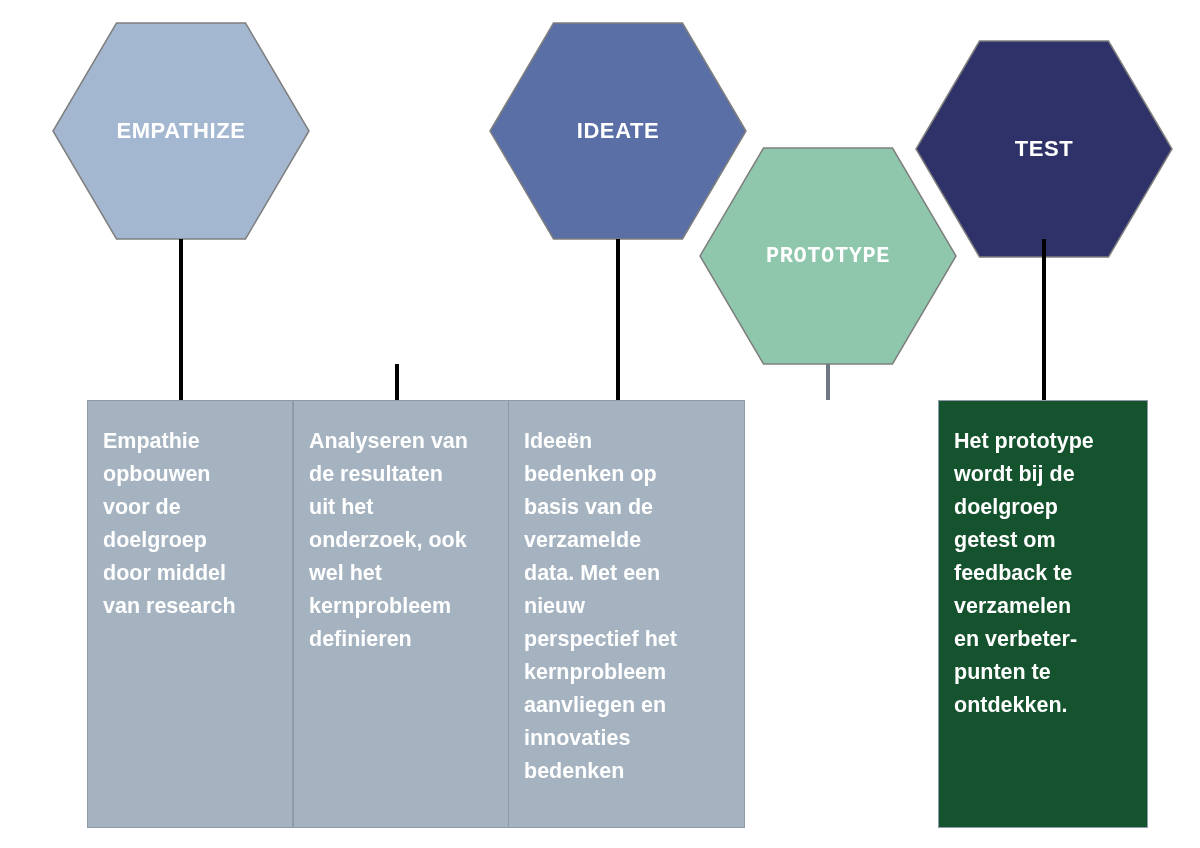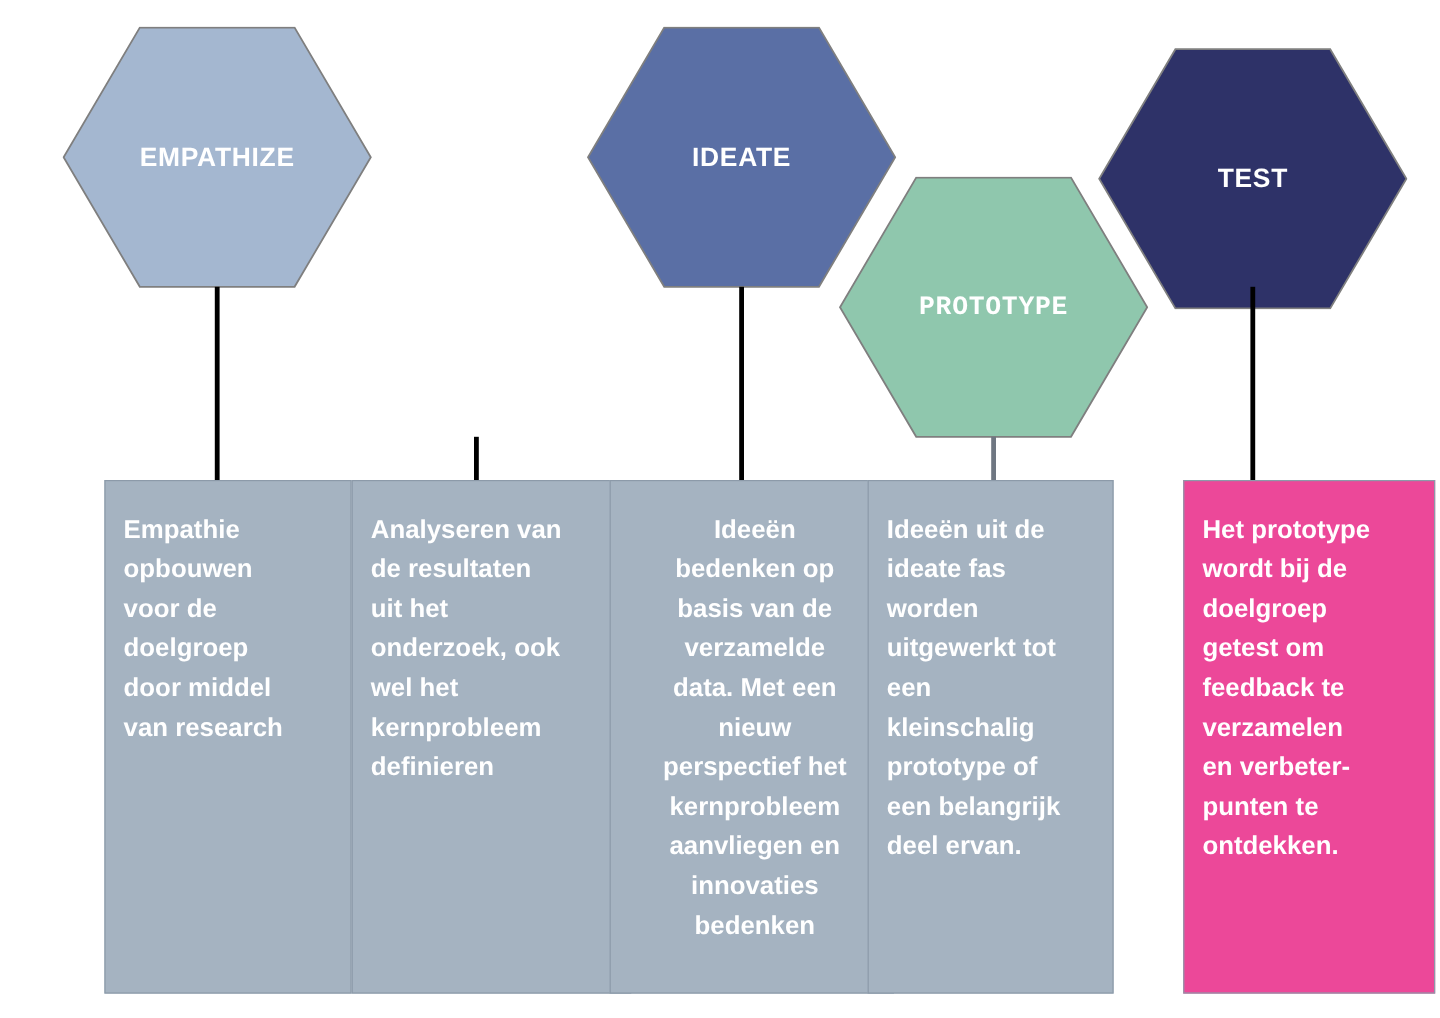--- a/index.html
+++ b/index.html
@@ -92,61 +92,50 @@
 definieren</p>
   </div>
 
   <div class="stage-hex" style="left: 489px; top: 22px;">
     <svg viewBox="0 0 258 218" preserveAspectRatio="none">
       <polygon points="64.5,1 193.5,1 257,109 193.5,217 64.5,217 1,109" stroke-width="1.5" fill="#5a6fa5" stroke="#7f7f7f"></polygon>
     </svg>
     <span class="hex-label">IDEATE</span>
   </div>
   <div class="connector" style="left: 616px; top: 239px; height: 161px; background: rgb(0, 0, 0);"></div>
-  <div class="desc-box" style="left: 508px; width: 237px; background: rgb(165, 179, 193); border-color: rgb(140, 154, 169); text-align: center;">
+  <div class="desc-box" style="left: 508px; width: 237px; background: rgb(165, 179, 193); border-color: rgb(140, 154, 169);">
     <p class="desc-text">Ideeën
 bedenken op
 basis van de
 verzamelde
 data. Met een
 nieuw
 perspectief het
 kernprobleem
 aanvliegen en
 innovaties
 bedenken</p>
   </div>
 
   <div class="stage-hex" style="left: 699px; top: 147px; font-family: Liberation Mono, monospace;">
     <svg viewBox="0 0 258 218" preserveAspectRatio="none">
       <polygon points="64.5,1 193.5,1 257,109 193.5,217 64.5,217 1,109" stroke-width="1.5" fill="#8fc7ad" stroke="#7f7f7f"></polygon>
     </svg>
     <span class="hex-label">PROTOTYPE</span>
   </div>
   <div class="connector" style="left: 826px; top: 364px; height: 36px; background: rgb(111, 119, 130);"></div>
-  <div class="desc-box" style="left: 723px; width: 205px; background: rgb(165, 179, 193); border-color: rgb(140, 154, 169);">
-    <p class="desc-text">Ideeën uit de
-ideate fas
-worden
-uitgewerkt tot
-een
-kleinschalig
-prototype of
-een belangrijk
-deel ervan.</p>
-  </div>
 
   <div class="stage-hex" style="left: 915px; top: 22px; margin-top: 18px;">
     <svg viewBox="0 0 258 218" preserveAspectRatio="none">
       <polygon points="64.5,1 193.5,1 257,109 193.5,217 64.5,217 1,109" stroke-width="1.5" fill="#2e3268" stroke="#7f7f7f"></polygon>
     </svg>
     <span class="hex-label">TEST</span>
   </div>
   <div class="connector" style="left: 1042px; top: 239px; height: 161px; background: rgb(0, 0, 0);"></div>
-  <div class="desc-box" style="left: 938px; width: 210px; background: #ec4899; border-color: rgb(140, 154, 169); margin-left: 48px;">
+  <div class="desc-box" style="left: 938px; width: 210px; background: #14532d; border-color: rgb(140, 154, 169);">
     <p class="desc-text">Het prototype
 wordt bij de
 doelgroep
 getest om
 feedback te
 verzamelen
 en verbeter-
 punten te
 ontdekken.</p>
   </div>

